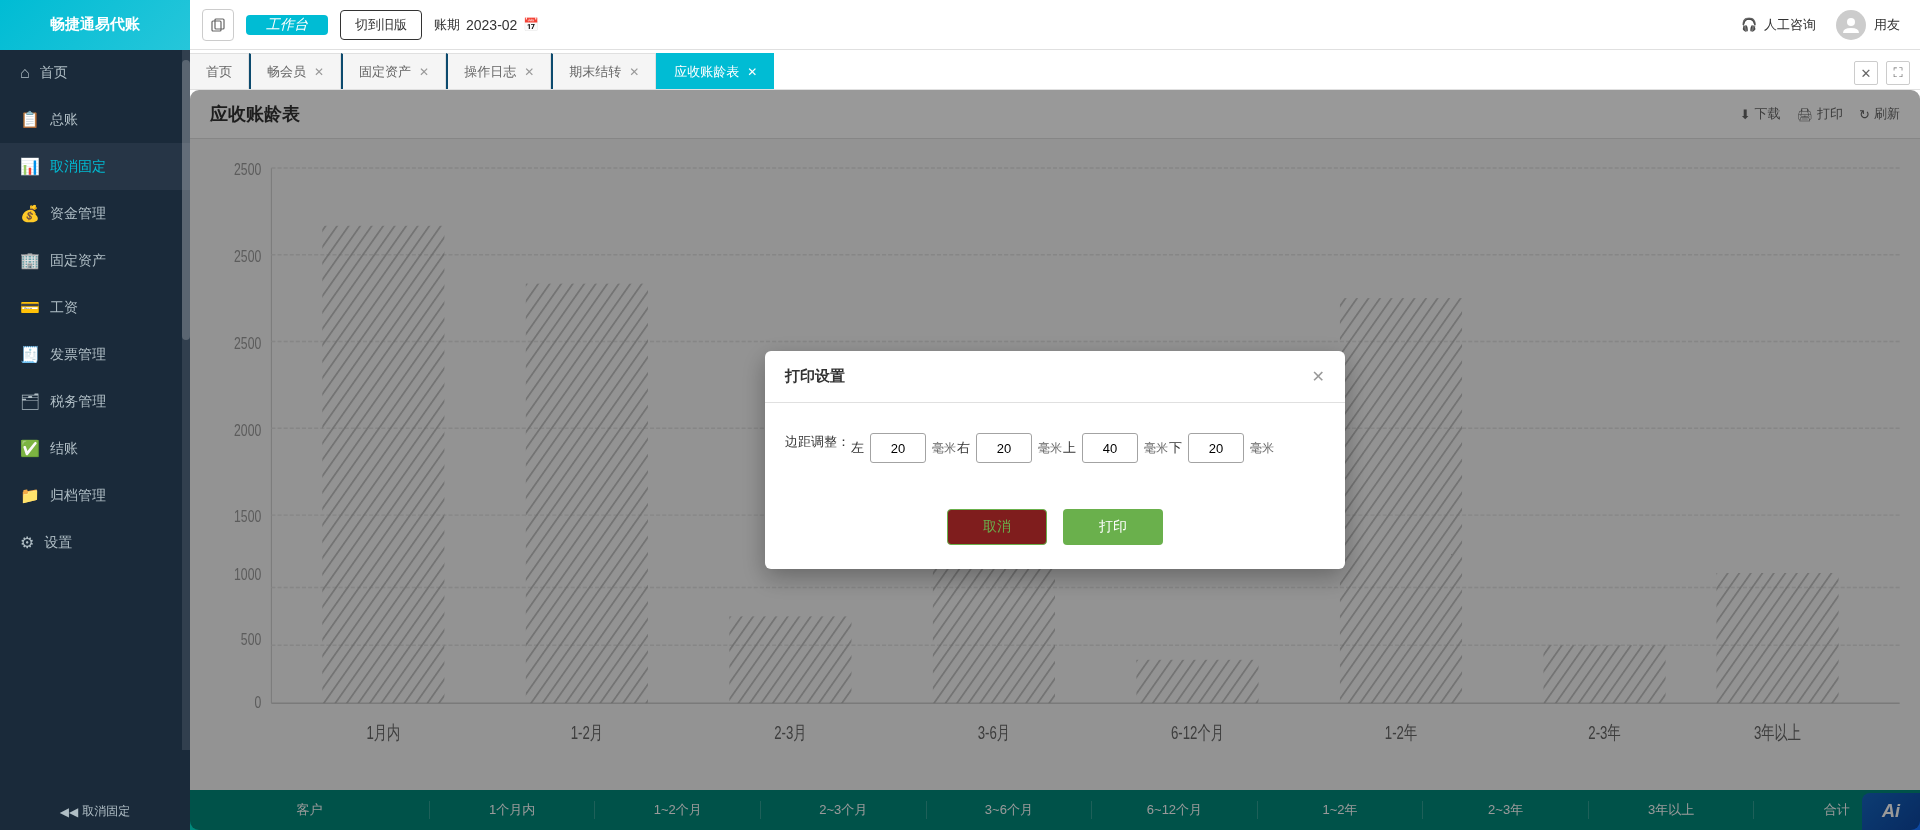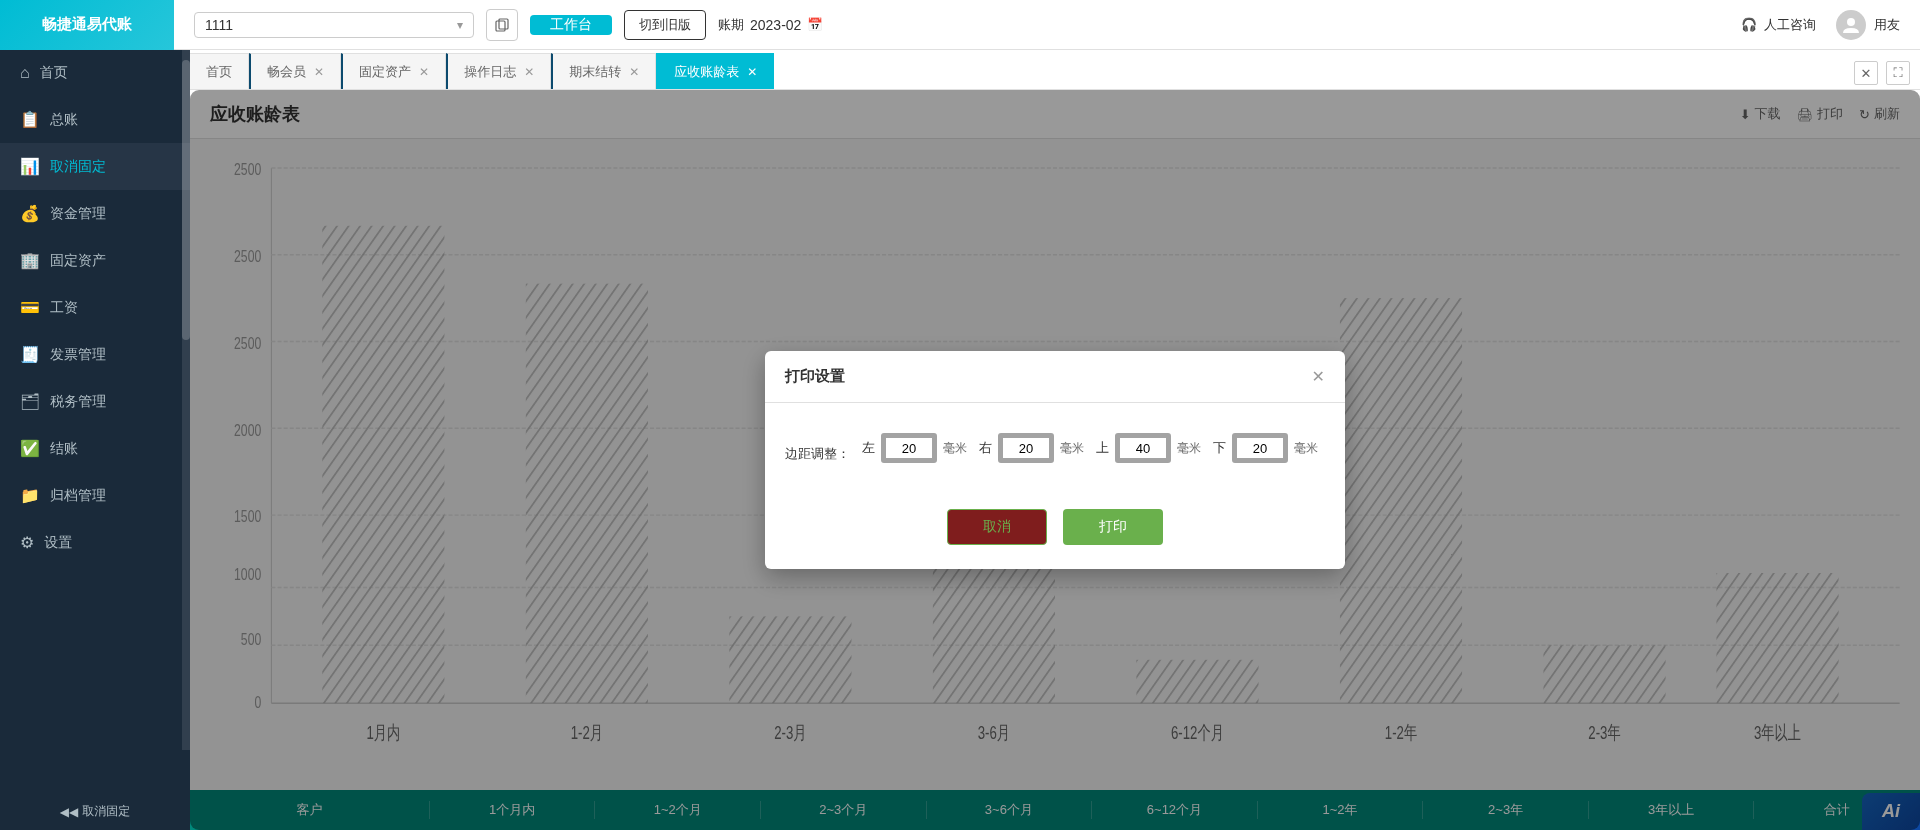--- a/index.html
+++ b/index.html
@@ -9,21 +9,21 @@
     .top-header {
       height: 50px;
       background: #fff;
       display: flex;
       align-items: center;
       border-bottom: 1px solid #e0e0e0;
       flex-shrink: 0;
     }
 
     .logo-area {
-      width: 174px;
+      width: 190px;
       height: 50px;
       background: linear-gradient(135deg, #00bcd4, #26c6da);
       display: flex;
       align-items: center;
       justify-content: center;
       flex-shrink: 0;
     }
 
     .logo-text {
       color: #fff;
@@ -71,20 +71,21 @@
 
     .workbench-btn {
       margin-left: 12px;
       background: #00bcd4;
       color: #fff;
       border: none;
       border-radius: 4px;
       padding: 1px 20px;
       font-size: 14px;
       cursor: pointer;
+      font-style: italic;
     }
 
     .switch-old-btn {
       margin-left: 12px;
       background: #fff;
       color: #333;
       border: 1px solid #333;
       border-radius: 4px;
       padding: 5px 14px;
       font-size: 13px;
@@ -378,22 +379,22 @@
       color: #999;
       font-size: 16px;
     }
 
     .dialog-body {
       padding: 30px 20px;
     }
 
     .margin-settings {
       display: flex;
-      align-items: flex-end;
-      gap: 12px;
+      align-items: flex-start;
+      gap: 1px;
       flex-wrap: wrap;
     }
 
     .margin-label {
       font-size: 13px;
       color: #333;
     }
 
     .margin-group {
       display: flex;
@@ -402,21 +403,21 @@
     }
 
     .margin-direction {
       font-size: 13px;
       color: #333;
     }
 
     .margin-input {
       width: 56px;
       height: 30px;
-      border: 5px solid #a3a3a3;
+      border: 1px solid #a3a3a3;
       border-radius: 3px;
       text-align: center;
       font-size: 13px;
       outline: none;
       padding: 0 4px;
     }
 
     .margin-unit {
       font-size: 12px;
       color: #666;
@@ -487,24 +488,20 @@
     }
   </style>
 </head>
 <body>
 
 <div class="top-header">
   <div class="logo-area">
     <span class="logo-text">畅捷通易代账</span>
   </div>
 
-  <div class="company-selector">
-    <span class="company-name">1111</span>
-    <span class="chevron-down-icon">▾</span>
-  </div>
 
   <div class="copy-icon-btn">
     <svg width="16" height="16" viewBox="0 0 16 16" fill="#666">
       <rect x="2" y="4" width="9" height="10" rx="1" fill="none" stroke="#666" stroke-width="1.2"></rect>
       <rect x="5" y="2" width="9" height="10" rx="1" fill="none" stroke="#666" stroke-width="1.2"></rect>
     </svg>
   </div>
 
   <button class="workbench-btn">工作台</button>
   <button class="switch-old-btn">切到旧版</button>

